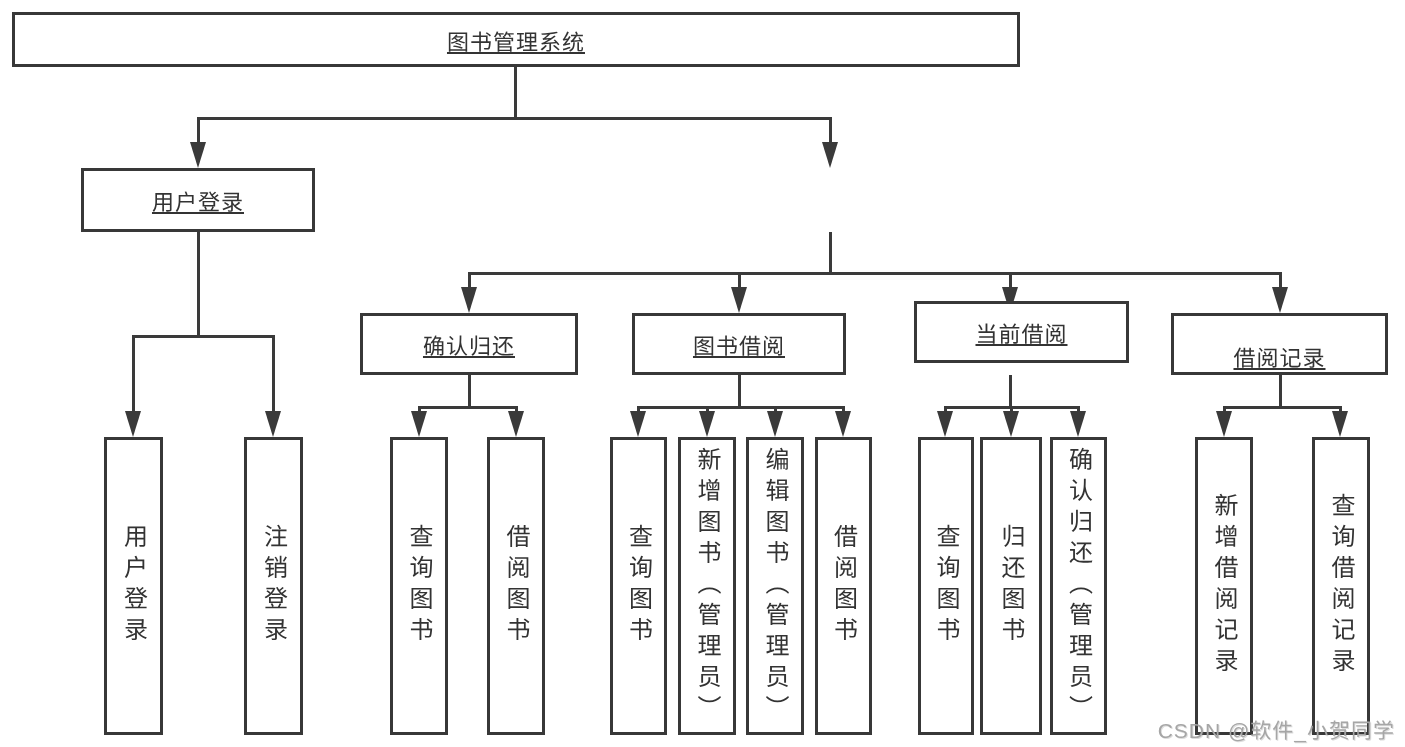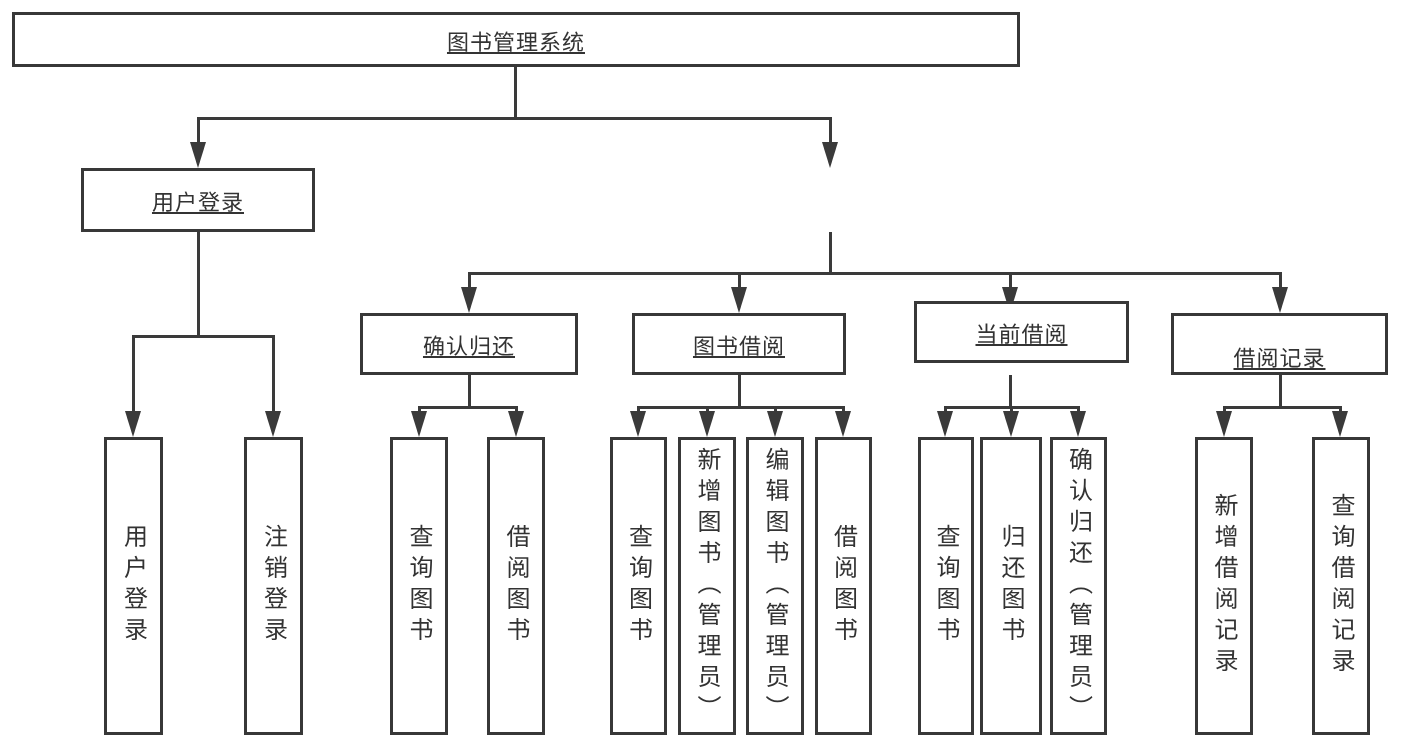--- a/index.html
+++ b/index.html
@@ -165,14 +165,15 @@
     <span class="leaf-text">确认归还（管理员）</span>
   </div>
 
   <div class="box" style="left:1195px;top:437px;width:58px;height:298px;">
     <span class="leaf-text">新增借阅记录</span>
   </div>
   <div class="box" style="left:1312px;top:437px;width:58px;height:298px;">
     <span class="leaf-text">查询借阅记录</span>
   </div>
 
+  <div class="watermark">CSDN @软件_小贺同学</div>
 
 </div>
 
 </body></html>

